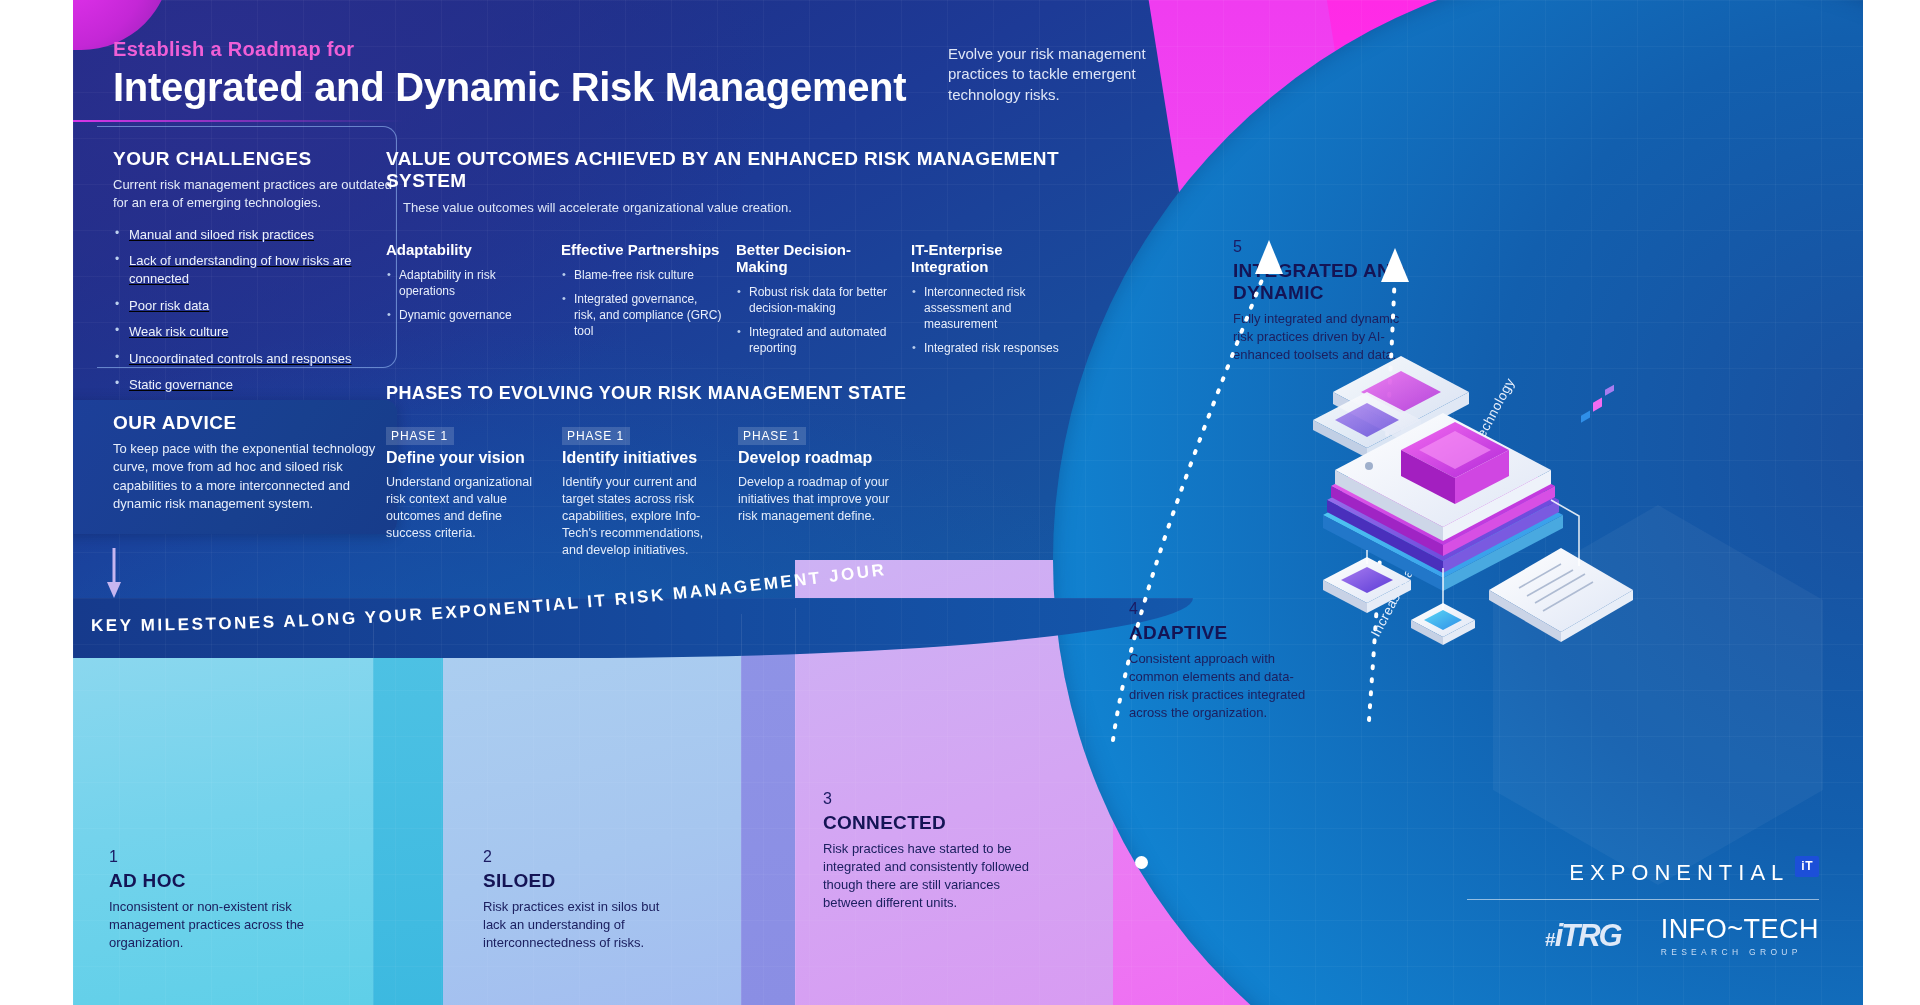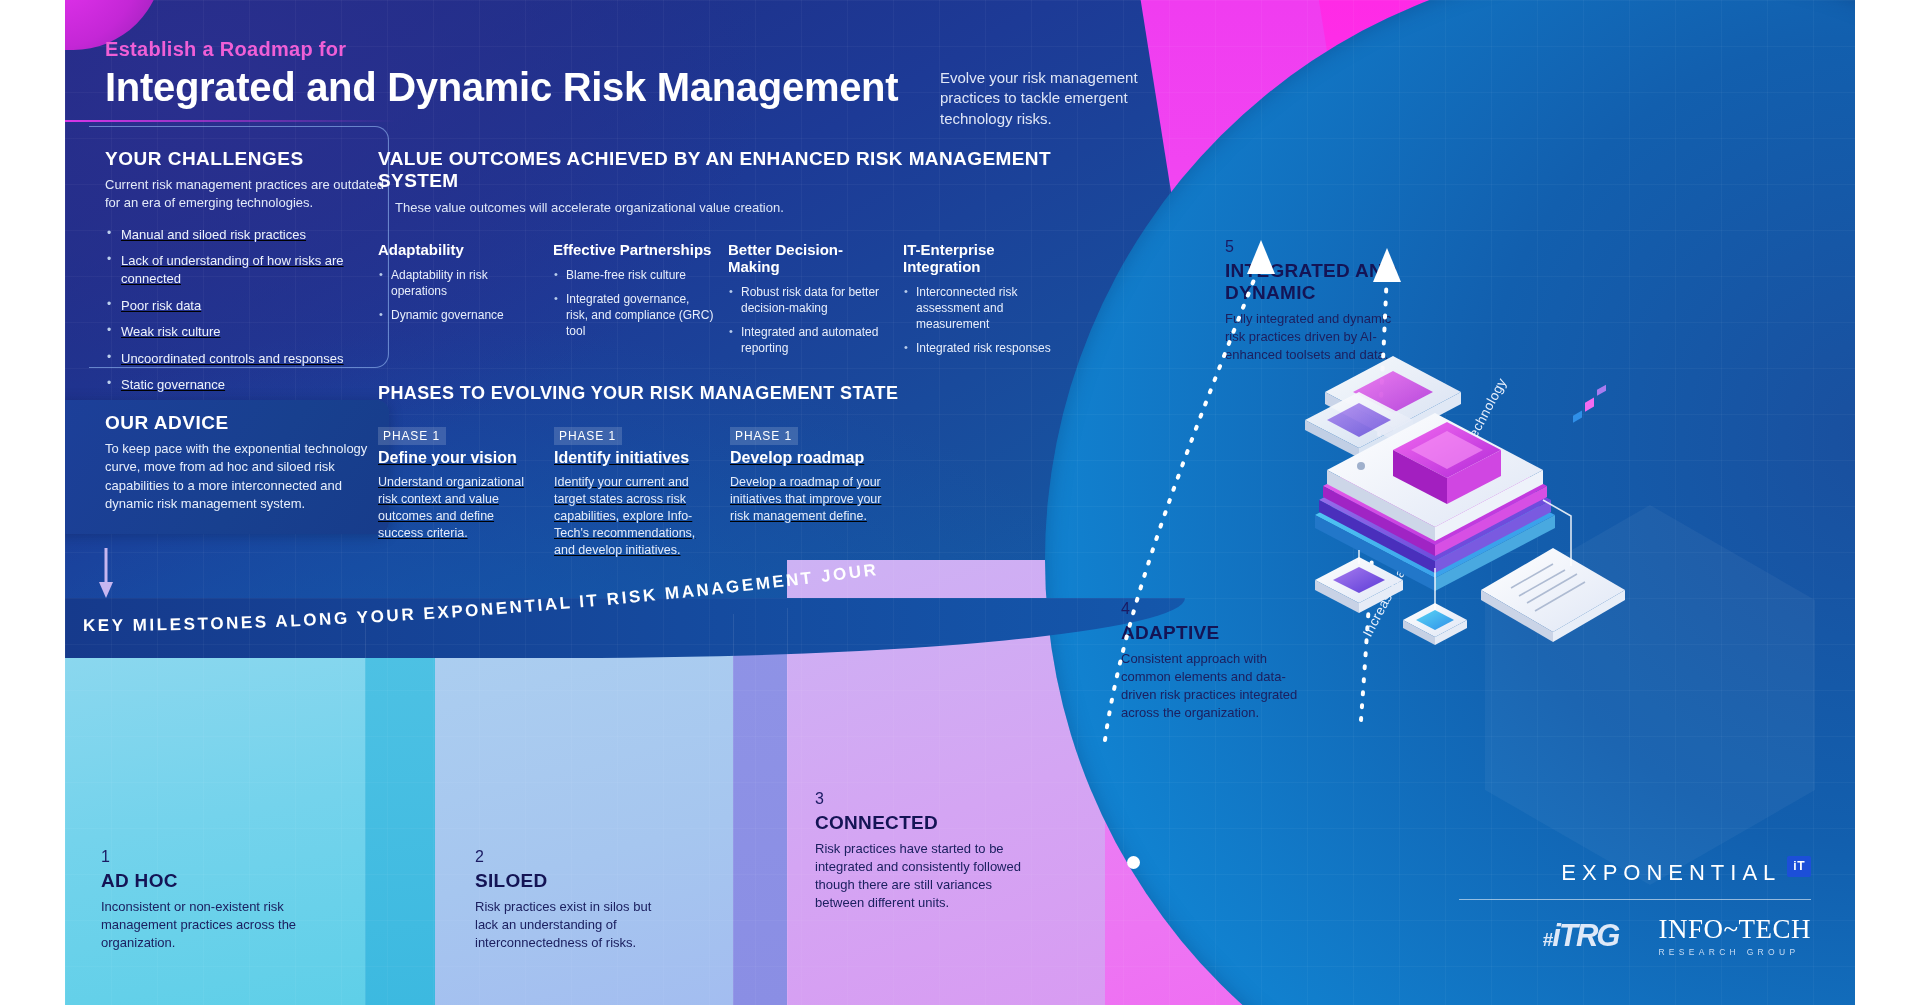--- a/index.html
+++ b/index.html
@@ -7,21 +7,21 @@
   html, body {
     width: 1920px; height: 1005px;
     background: #ffffff;
     font-family: "Liberation Sans", sans-serif;
     overflow: hidden;
   }
 
   
   #poster {
     position: absolute;
-    left: 65px; top: 0px;
+    left: 73px; top: 0px;
     width: 1790px; height: 1005px;
     overflow: hidden;
     background:
       radial-gradient(ellipse 900px 620px at 8% 8%,   #2a2f8e 0%, rgba(42,47,142,0) 62%),
       radial-gradient(ellipse 1200px 900px at 22% 95%, #1060b4 0%, rgba(16,96,180,0) 70%),
       linear-gradient(150deg, #20277f 0%, #1d3a96 28%, #17529f 52%, #1169b6 74%, #1183d0 100%);
     padding-left: 24px;
   }
 
   
@@ -118,21 +118,21 @@
   #header { position: absolute; left: 40px; top: 38px; }
   #eyebrow {
     color: #ef5fd6; font-size: 20px; font-weight: bold; letter-spacing: .3px;
   }
   #main-title {
     color: #ffffff; font-size: 40px; font-weight: bold;
     letter-spacing: -.3px; margin-top: 4px; white-space: nowrap;
   }
   #subtitle {
     position: absolute; left: 875px; top: 44px; width: 260px;
-    color: #dfe6f6; font-size: 15px; line-height: 1.35; margin-top: 24px;
+    color: #dfe6f6; font-size: 15px; line-height: 1.35;
   }
 
   
   #challenges-panel {
     position: absolute; left: 24px; top: 126px; width: 300px; height: 242px;
     border: 1px solid rgba(160,200,255,.55);
     border-left: none; border-radius: 0 14px 14px 0;
   }
   #challenges { position: absolute; left: 40px; top: 148px; width: 280px; }
   .sec-title {
@@ -181,21 +181,21 @@
   .vbullet::before {
     content: "\2022"; position: absolute; left: 1px; top: -1px; color: #b9cdec; font-size: 11px;
   }
 
   
   #phases-block { position: absolute; left: 313px; top: 383px; width: 560px; }
   #phases-title {
     color: #ffffff; font-size: 18px; font-weight: bold; letter-spacing: .4px;
   }
   #phases-cols { display: flex; margin-top: 22px; }
-  .pcol { width: 176px; padding-right: 18px; text-decoration: underline; }
+  .pcol { width: 176px; padding-right: 18px; }
   .pchip {
     display: inline-block; background: rgba(255,255,255,.16);
     color: #ffffff; font-size: 12px; letter-spacing: .9px;
     padding: 2px 6px 2px 5px; margin-bottom: 4px;
   }
   .pname { color: #ffffff; font-size: 16px; font-weight: bold; margin-bottom: 7px; }
   .pbody { color: #e4ecfa; font-size: 12.5px; line-height: 1.35; }
 
   
   #milestones-headline { position: absolute; left: 0; top: 585px; width: 830px; height: 70px; }
@@ -250,21 +250,21 @@
   }
   #logo-rule { height: 1px; background: rgba(255,255,255,.55); margin: 13px 0 14px 58px; }
   #logo-row { display: flex; align-items: center; justify-content: flex-end; gap: 40px; }
   #itrg-logo {
     display: flex; align-items: baseline; color: #dfe9f8;
     font-size: 31px; font-weight: bold; font-style: italic; letter-spacing: -2px;
   }
   #itrg-hash { font-size: 19px; font-style: normal; margin-right: 1px; }
   #infotech { text-align: left; }
   #infotech-main {
-    color: #ffffff; font-family: Liberation Serif, serif;
+    color: #ffffff; font-family: Liberation Sans, sans-serif;
     font-size: 27px; letter-spacing: .5px;
   }
   #infotech-sub {
     color: #c8dcf3; font-size: 8.5px; letter-spacing: 4.3px; margin-top: 2px;
   }
 </style>
 </head>
 <body>
 
 <div id="poster">

